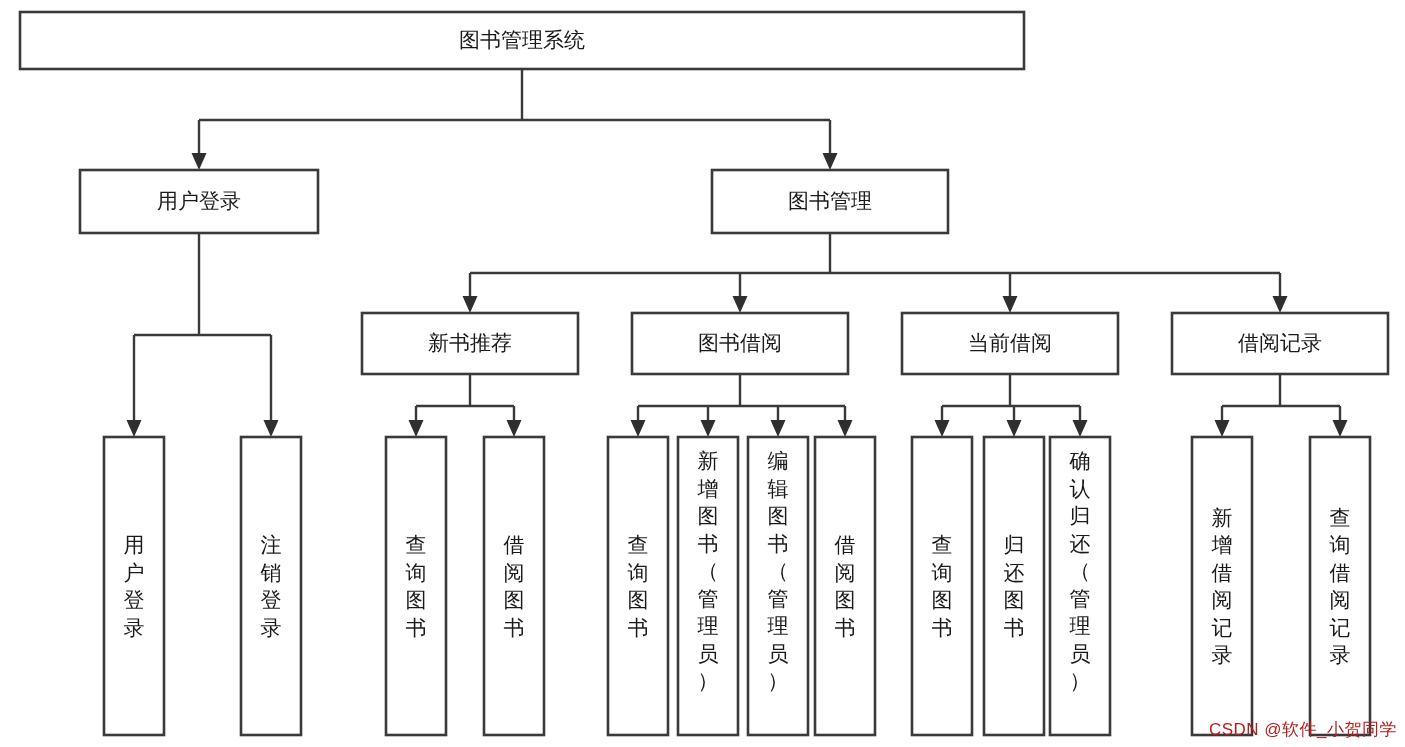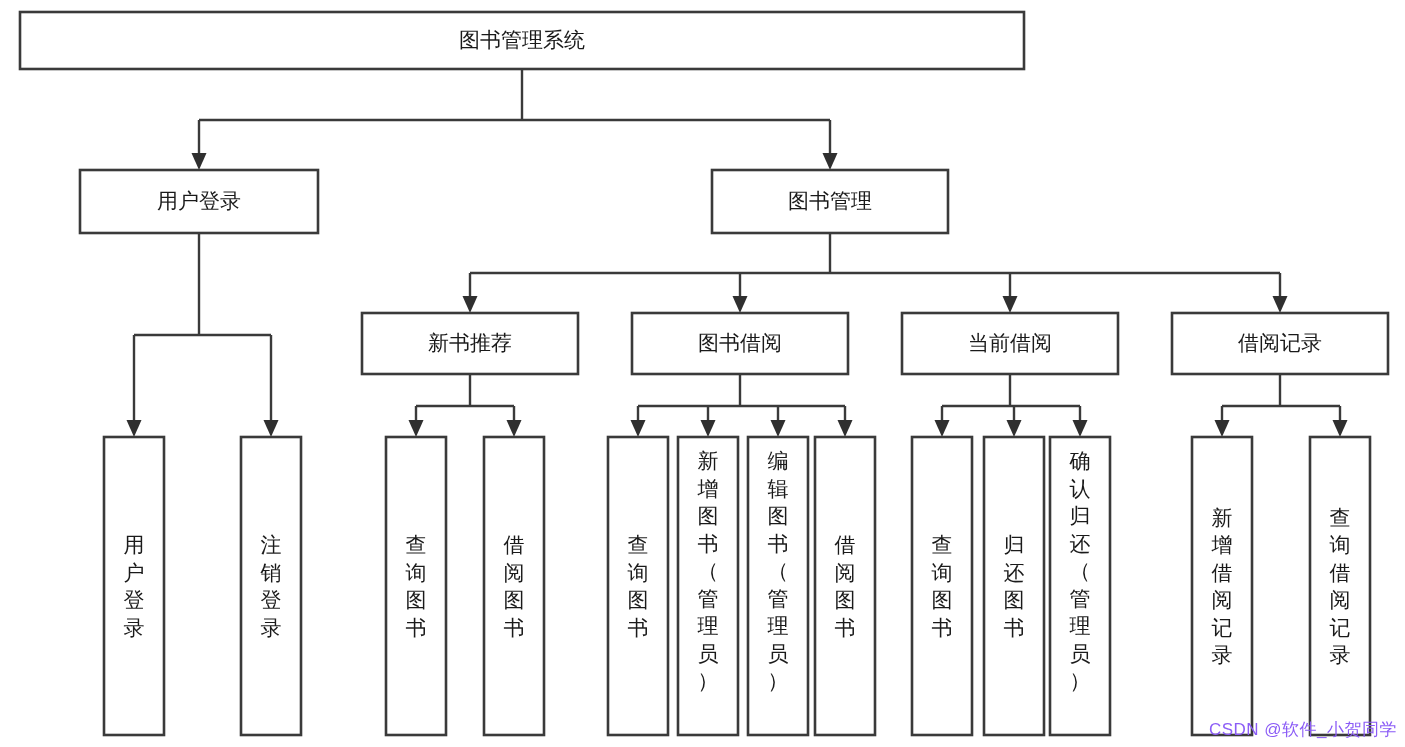--- a/index.html
+++ b/index.html
@@ -53,21 +53,21 @@
     font-size: 21px;
     fill: #1a1a1a;
     text-anchor: middle;
   }
   .watermark {
     position: absolute;
     right: 8px;
     bottom: 6px;
     font-family: "Liberation Sans", "DejaVu Sans", sans-serif;
     font-size: 17px;
-    color: #8b5cf6;
+    color: #b91c1c;
     letter-spacing: 0.5px;
     white-space: nowrap;
     user-select: none;
   }
 </style>
 </head>
 <body>
 
 <div id="diagram-root">
   <svg class="tree" id="tree-svg" viewBox="0 0 1405 747" xmlns="http://www.w3.org/2000/svg">

